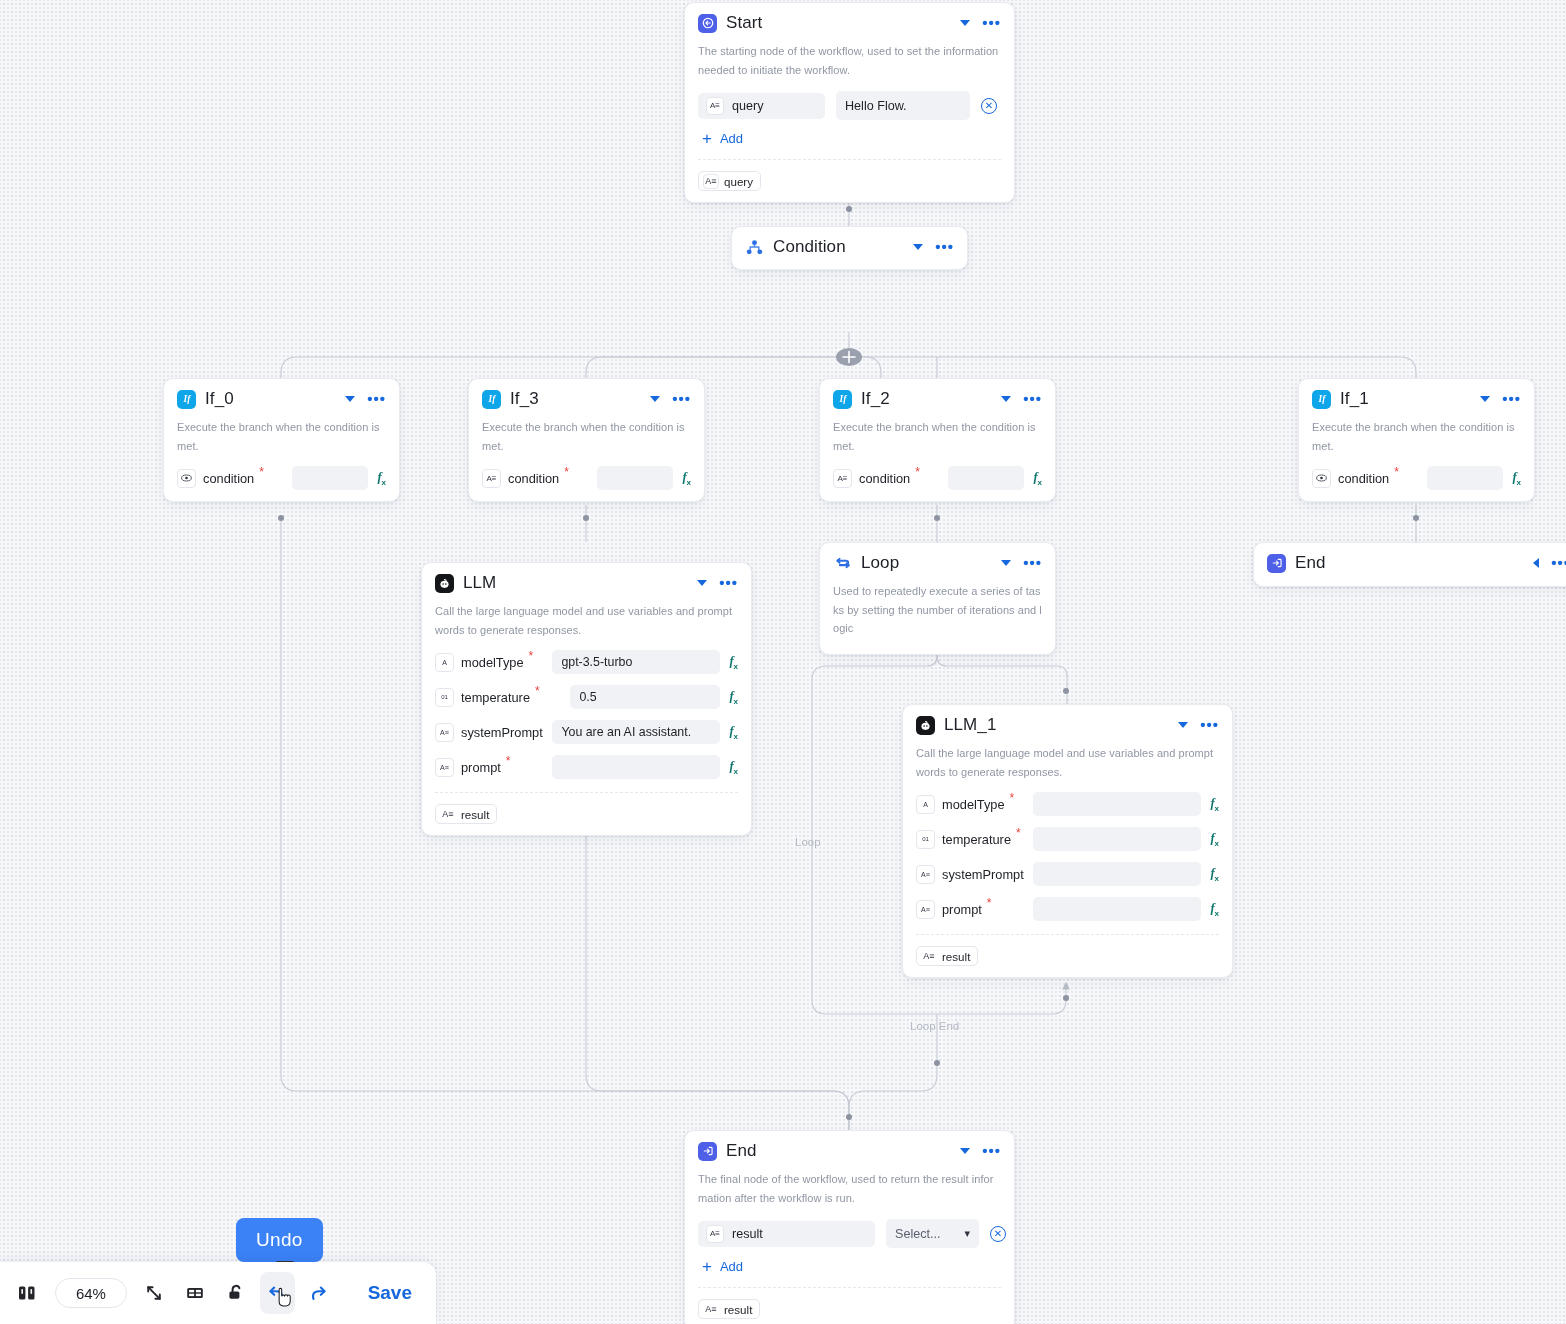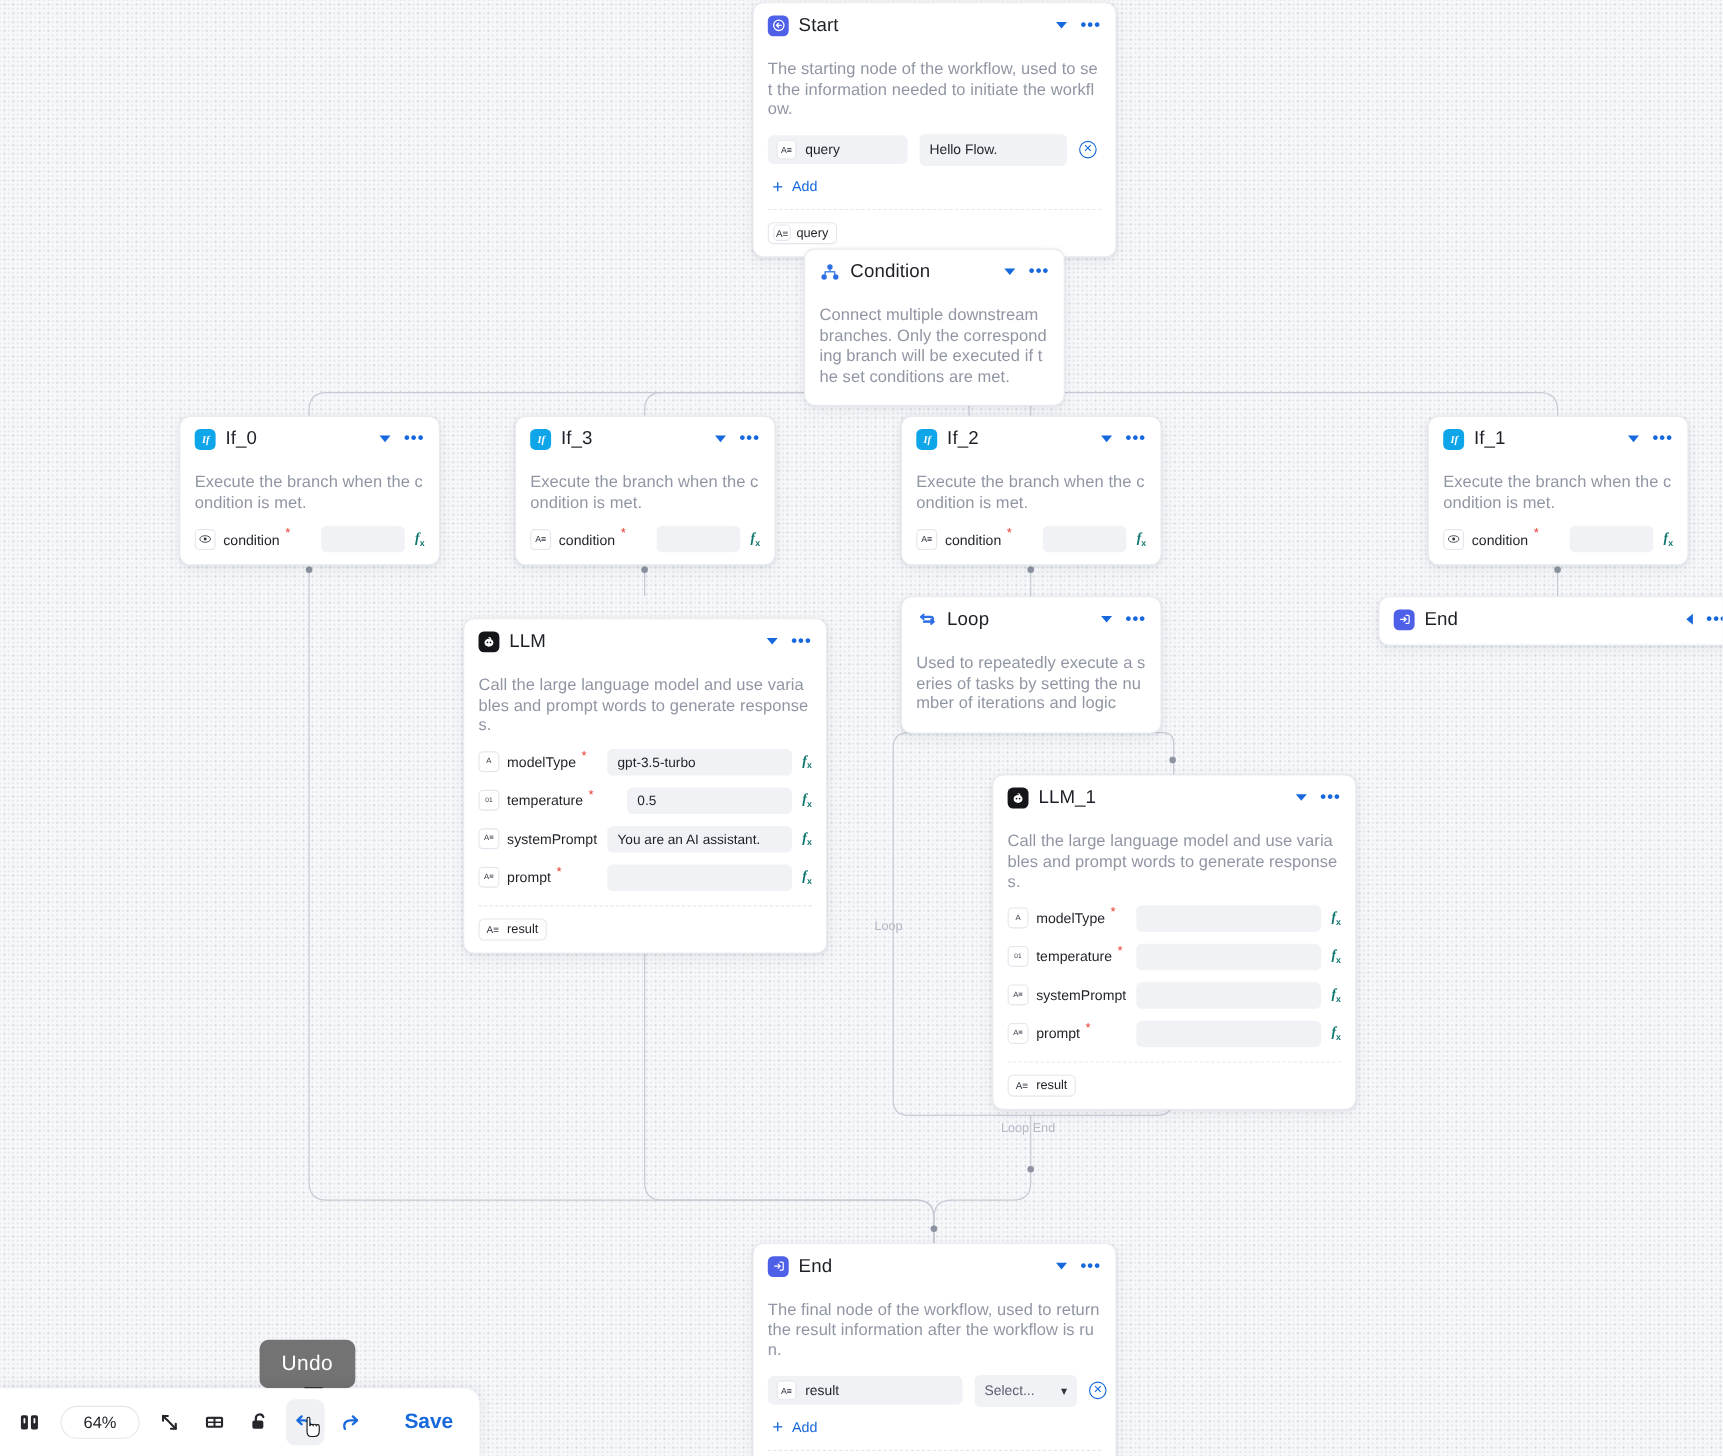--- a/index.html
+++ b/index.html
@@ -46,22 +46,22 @@
 
   .ntitle { font-size: 17px; color: #1d2026; letter-spacing: .1px; flex: 1 1 auto; white-space: nowrap; }
   .nhead-actions { display: flex; align-items: center; gap: 12px; }
   .caret { width: 0; height: 0; border-left: 5px solid transparent; border-right: 5px solid transparent;
            border-top: 6px solid #1668dc; cursor: pointer; }
   .caret.left { border: none; width: 0; height: 0;
            border-top: 5px solid transparent; border-bottom: 5px solid transparent; border-right: 6px solid #1668dc; }
   .dots { color: #1668dc; font-size: 15px; line-height: 8px; letter-spacing: 1px; cursor: pointer; font-weight: 700;}
 
   .ndesc {
-    font-size: 15px; color: #9096a3; line-height: 18.5px;
-    margin-top: 20px; word-break: break-all; letter-spacing: .05px;
+    font-size: 11px; color: #9096a3; line-height: 18.5px;
+    margin-top: 8px; word-break: break-all; letter-spacing: .05px;
   }
 
   
   .field { display: flex; align-items: center; margin-top: 11px; height: 24px; }
   .fbadge {
     width: 19px; height: 19px; border: 1px solid #e3e6ec; border-radius: 4px; background: #fff;
     display: flex; align-items: center; justify-content: center; flex: 0 0 auto; margin-right: 7px;
     font-size: 8px; color: #303540;
   }
   .fname { font-size: 12.8px; color: #1d2026; white-space: nowrap; }
@@ -113,21 +113,21 @@
   .tbtn { width: 42px; height: 42px; border-radius: 8px; display: flex; align-items: center;
           justify-content: center; cursor: pointer; position: relative; }
   .tbtn.active { background: #f0f1f5; }
   .zoomchip {
     border: 1px solid #e3e6ec; border-radius: 15px; height: 30px; min-width: 72px;
     display: flex; align-items: center; justify-content: center; font-size: 15px;
     color: #1d2026; cursor: pointer; margin: 0 4px;
   }
   .savebtn { color: #1668dc; font-size: 19px; font-weight: 700; cursor: pointer; margin-left: 16px; padding: 6px 10px;}
   #tooltip {
-    position: absolute; left: 236px; bottom: 62px; background: #737373; color: #fff;
+    position: absolute; left: 236px; bottom: 62px; background: #3b82f6; color: #fff;
     border-radius: 8px; padding: 11px 20px; font-size: 19px; letter-spacing: .3px;
   }
   #tooltip::after {
     content: ""; position: absolute; left: 40px; bottom: -9px; width: 0; height: 0;
     border-left: 9px solid transparent; border-right: 9px solid transparent; border-top: 10px solid #2f3136;
   }
   #cursor { position: absolute; left: 282px; bottom: 12px; width: 24px; height: 26px; }
 
   .edgelabel { position: absolute; font-size: 11.5px; color: #b4b9c4; }
 </style>
@@ -241,21 +241,20 @@
             <circle cx="14.6" cy="13.6" r="2.6" fill="#2f6fe4"></circle>
             <path d="M9 6.3v2.2M9 8.5H4.4M9 8.5h4.6M4.4 8.5v2.6M13.6 8.5v2.6" stroke="#4b86ee" stroke-width="1.5" fill="none" stroke-linecap="round"></path>
           </svg>
       </span>
       <span class="ntitle">Condition</span>
       <span class="nhead-actions">
         <span class="caret"></span>
         <span class="dots">•••</span>
       </span>
     </div>
-    <div class="ndesc" style="margin-bottom:5px">Connect multiple downstream branches. Only the corresponding branch will be executed if the set conditions are met.</div>
   </div>
 
   <div class="node" style="left:163px;top:378px;width:237px;">
     <div class="nhead">
       <span class="nicon ic-if">
         <svg width="12" height="12" viewBox="0 0 14 14">
             <text x="7" y="11" font-size="11" font-family="Liberation Serif, serif" font-style="italic" fill="#fff" text-anchor="middle" font-weight="700">If</text>
           </svg>
       </span>
       <span class="ntitle">If_0</span>

